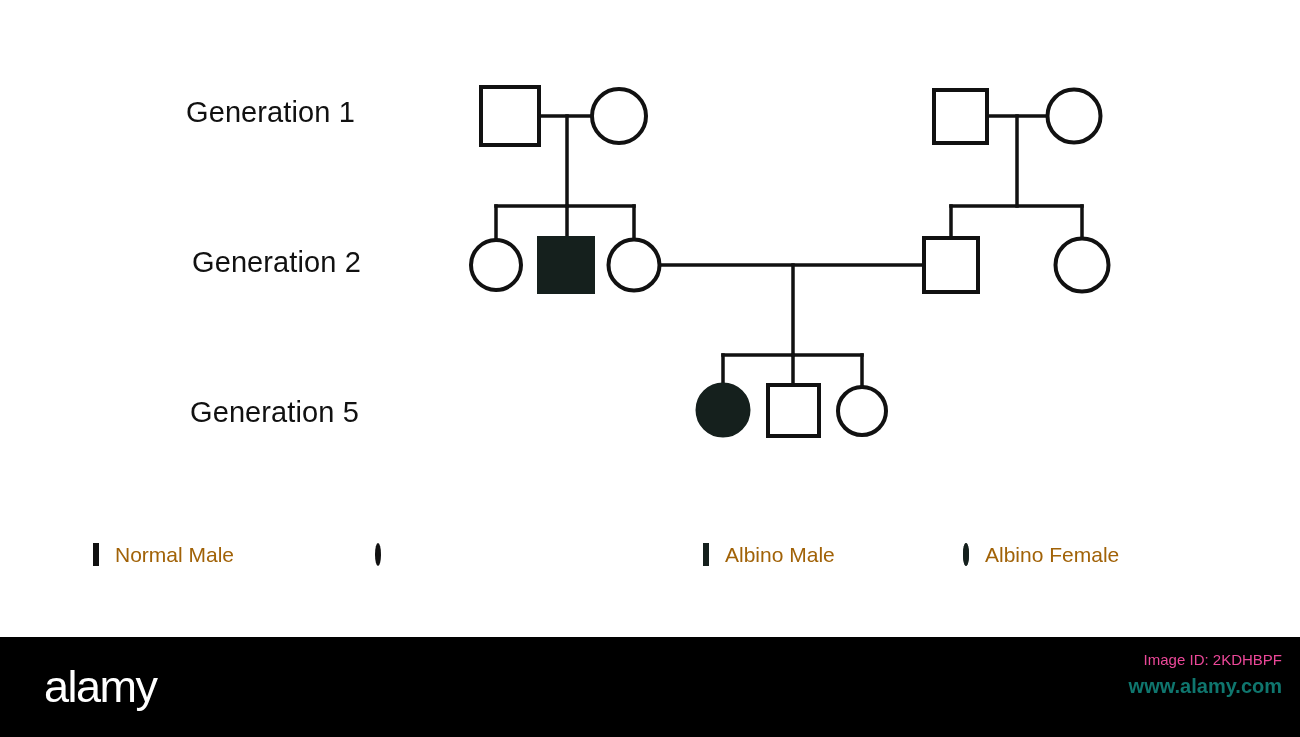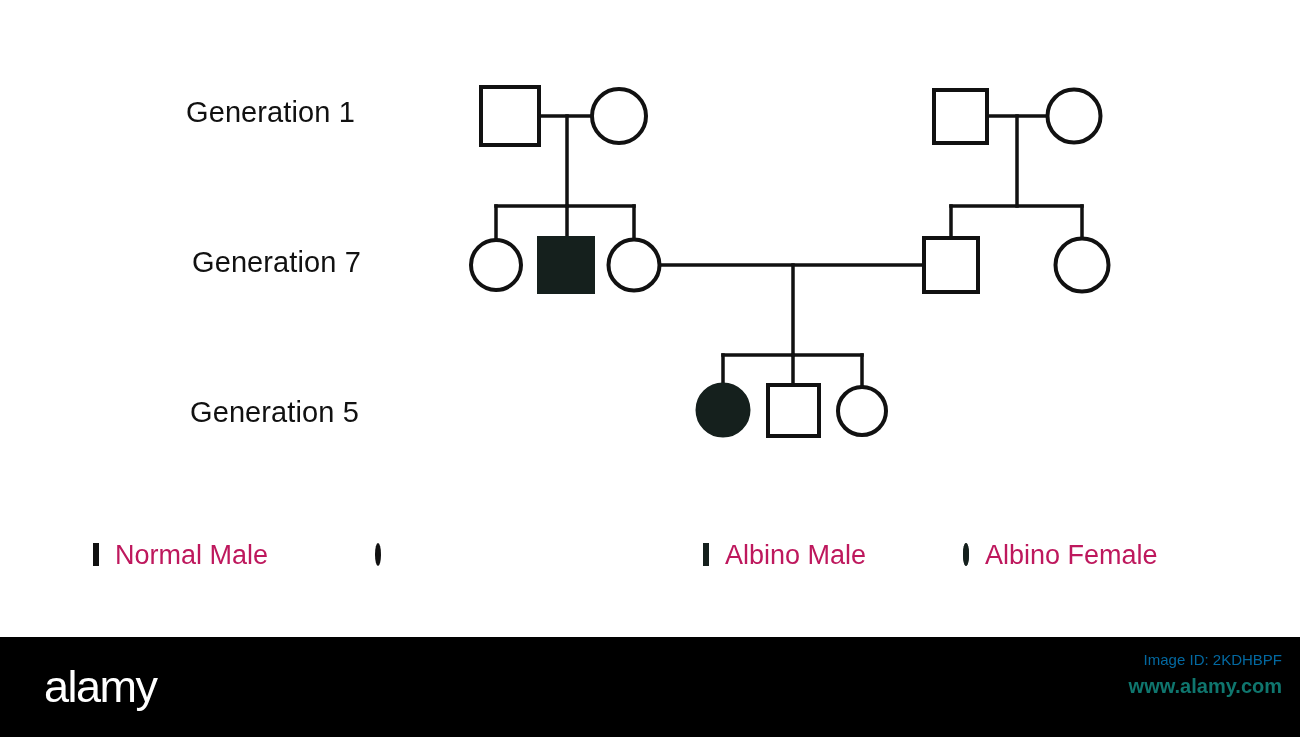--- a/index.html
+++ b/index.html
@@ -83,22 +83,22 @@
     border-radius: 50%;
     background: #ffffff;
     box-sizing: border-box;
   }
   .sw-circle.filled {
     background: #15201d;
     border-color: #15201d;
   }
   .legend-label {
     font-family: "Liberation Sans", sans-serif;
-    font-size: 27px;
-    color: #be185d;
+    font-size: 21px;
+    color: #a16207;
     white-space: nowrap;
   }
   #legend-item-0 { left: 93px;  top: 5px; }
   #legend-item-1 { left: 375px; top: 5px; }
   #legend-item-2 { left: 703px; top: 5px; }
   #legend-item-3 { left: 963px; top: 5px; }
 
   .watermark-bar {
     position: absolute;
     left: 0;
@@ -119,21 +119,21 @@
   }
   .wm-right {
     position: absolute;
     right: 18px;
     top: 14px;
     text-align: right;
   }
   .wm-id {
     font-family: "Liberation Sans", sans-serif;
     font-size: 15px;
-    color: #0369a1;
+    color: #ec4899;
     margin-bottom: 7px;
   }
   .wm-url {
     font-family: "Liberation Sans", sans-serif;
     font-size: 20px;
     font-weight: bold;
     color: #0f766e;
   }
 </style>
 </head>
@@ -184,21 +184,21 @@
         <rect x="924" y="238" width="54" height="54" fill="#ffffff" stroke="#111111" stroke-width="4"></rect>
         <circle cx="1082" cy="265" r="26.5" fill="#ffffff" stroke="#111111" stroke-width="4"></circle>
 
         <circle cx="723" cy="410" r="26.5" fill="#15201d" stroke="#15201d" stroke-width="2"></circle>
         <rect x="768" y="385" width="51" height="51" fill="#ffffff" stroke="#111111" stroke-width="4"></rect>
         <circle cx="862" cy="411" r="24" fill="#ffffff" stroke="#111111" stroke-width="4"></circle>
       </g>
     </svg>
 
     <div class="gen-label" id="gen-label-1">Generation 1</div>
-    <div class="gen-label" id="gen-label-2">Generation 7</div>
+    <div class="gen-label" id="gen-label-2">Generation 2</div>
     <div class="gen-label" id="gen-label-3">Generation 5</div>
 
     <div class="legend-row">
 
       <div class="legend-item" id="legend-item-0">
         <span class="swatch">
           <span class="sw-square"></span>
         </span>
         <span class="legend-label">Normal Male</span>
       </div>

